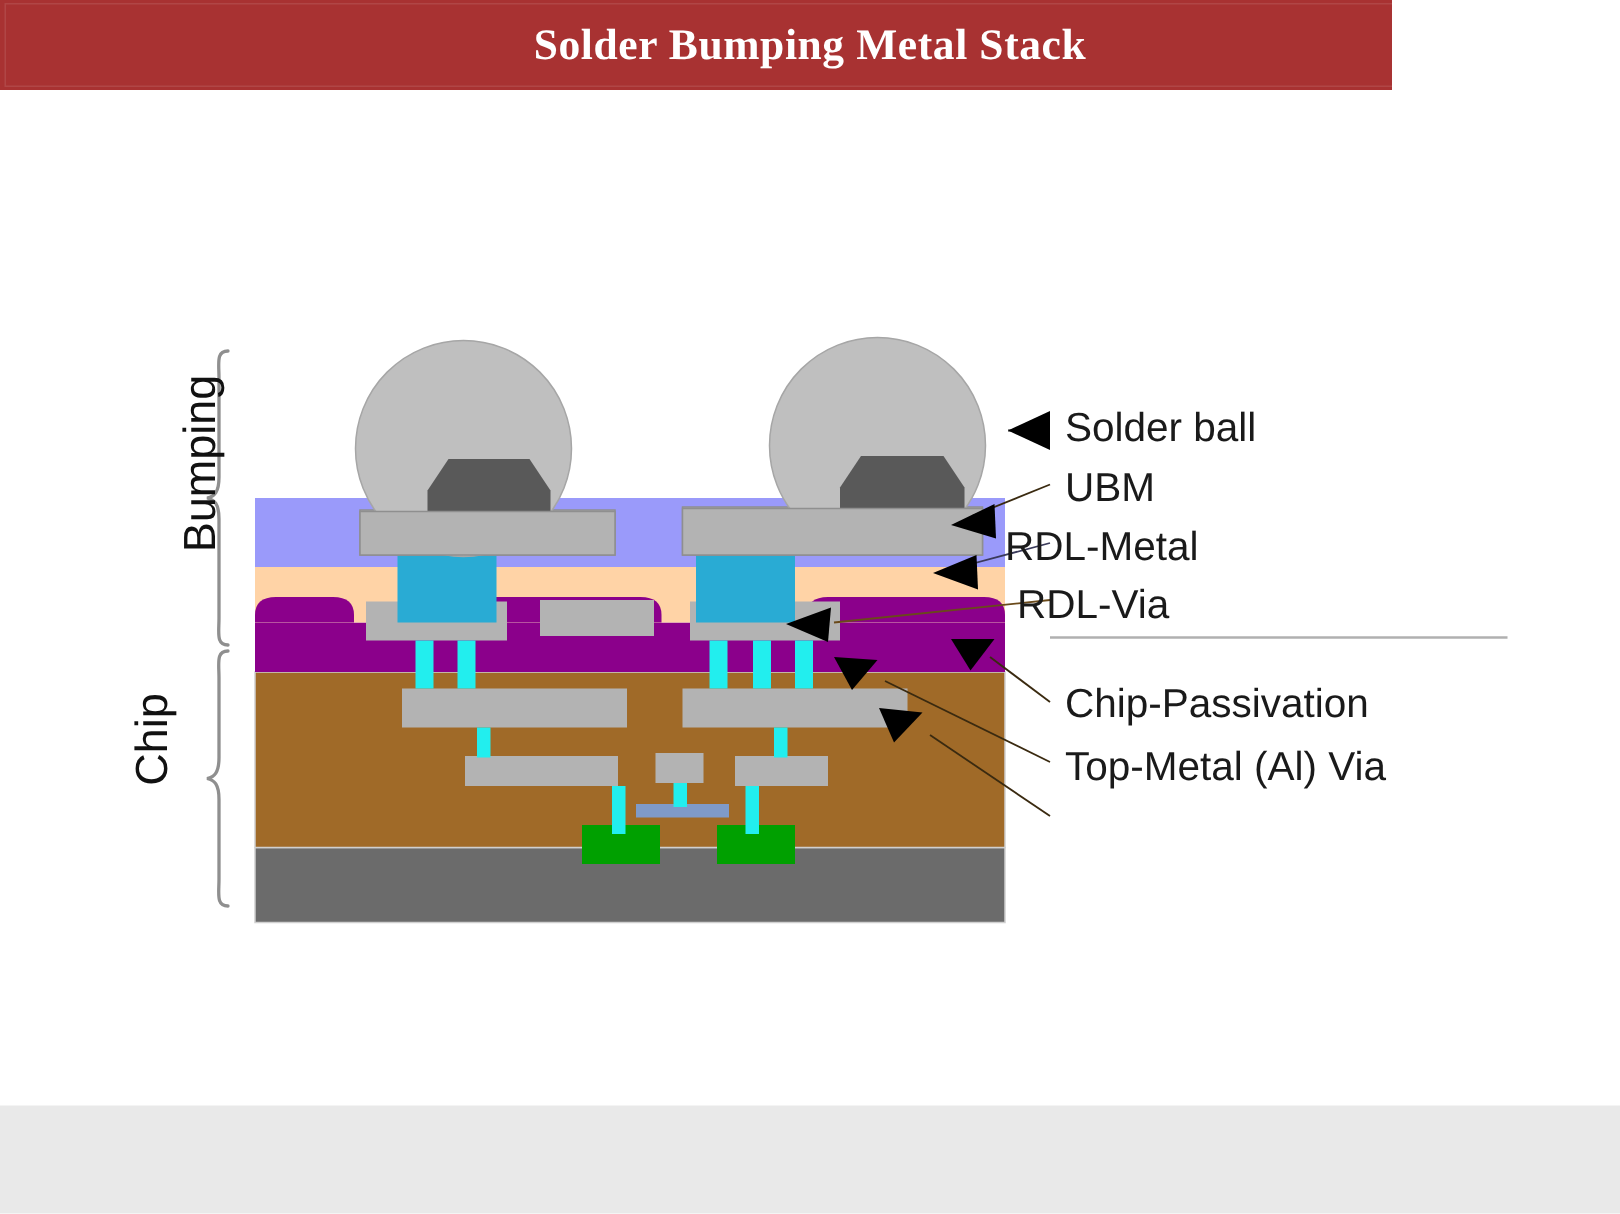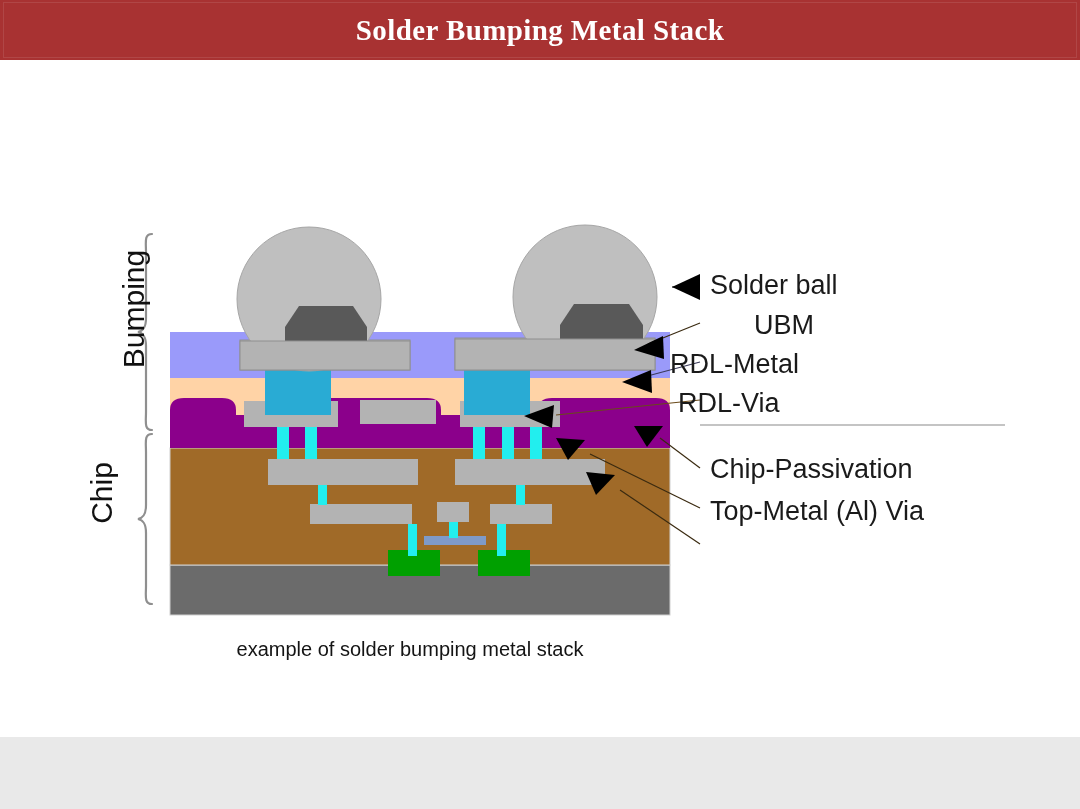--- a/index.html
+++ b/index.html
@@ -13,21 +13,21 @@
     background: #ffffff;
     font-family: "Liberation Sans", sans-serif;
     overflow: hidden;
     position: relative;
   }
 
   
   #slide-header {
     position: absolute;
     left: 0; top: 0;
-    width: 1080px;
+    width: 928px;
     height: 60px;
     background: #a83232;
     box-sizing: border-box;
   }
   #slide-header .inner-edge {
     position: absolute;
     left: 3px; top: 2px;
     width: 1074px; height: 56px;
     border: 1px solid rgba(255,255,255,0.10);
     box-sizing: border-box;
@@ -247,31 +247,30 @@
       <line x1="700" y1="365" x2="1005" y2="365" stroke="#b0b0b0" stroke-width="1.6"></line>
     </svg>
   </div>
 
   <div class="group-label" style="left: 64px; top: 232px; width: 140px; text-align:center; transform: rotate(-90deg);">Bumping</div>
 
   <div class="group-label" style="left: 52px; top: 416px; width: 100px; text-align:center; transform: rotate(-90deg);">Chip</div>
 
   <div class="legend-label" style="left: 710px; top: 212px;">Solder ball</div>
 
-  <div class="legend-label" style="left: 710px; top: 252px; margin-left: 44px;">UBM</div>
+  <div class="legend-label" style="left: 710px; top: 252px;">UBM</div>
 
   <div class="legend-label" style="left: 670px; top: 291px;">RDL-Metal</div>
 
   <div class="legend-label" style="left: 678px; top: 330px;">RDL-Via</div>
 
   <div class="legend-label" style="left: 710px; top: 438px;">Top-Metal (Al)  Via</div>
 
   <div class="legend-label" style="left: 710px; top: 396px;">Chip-Passivation</div>
 
-  <div id="figure-caption">example of solder bumping metal stack</div>
 </div>
 
 <div id="slide-footer">
   
 
   
 
   
 
   

